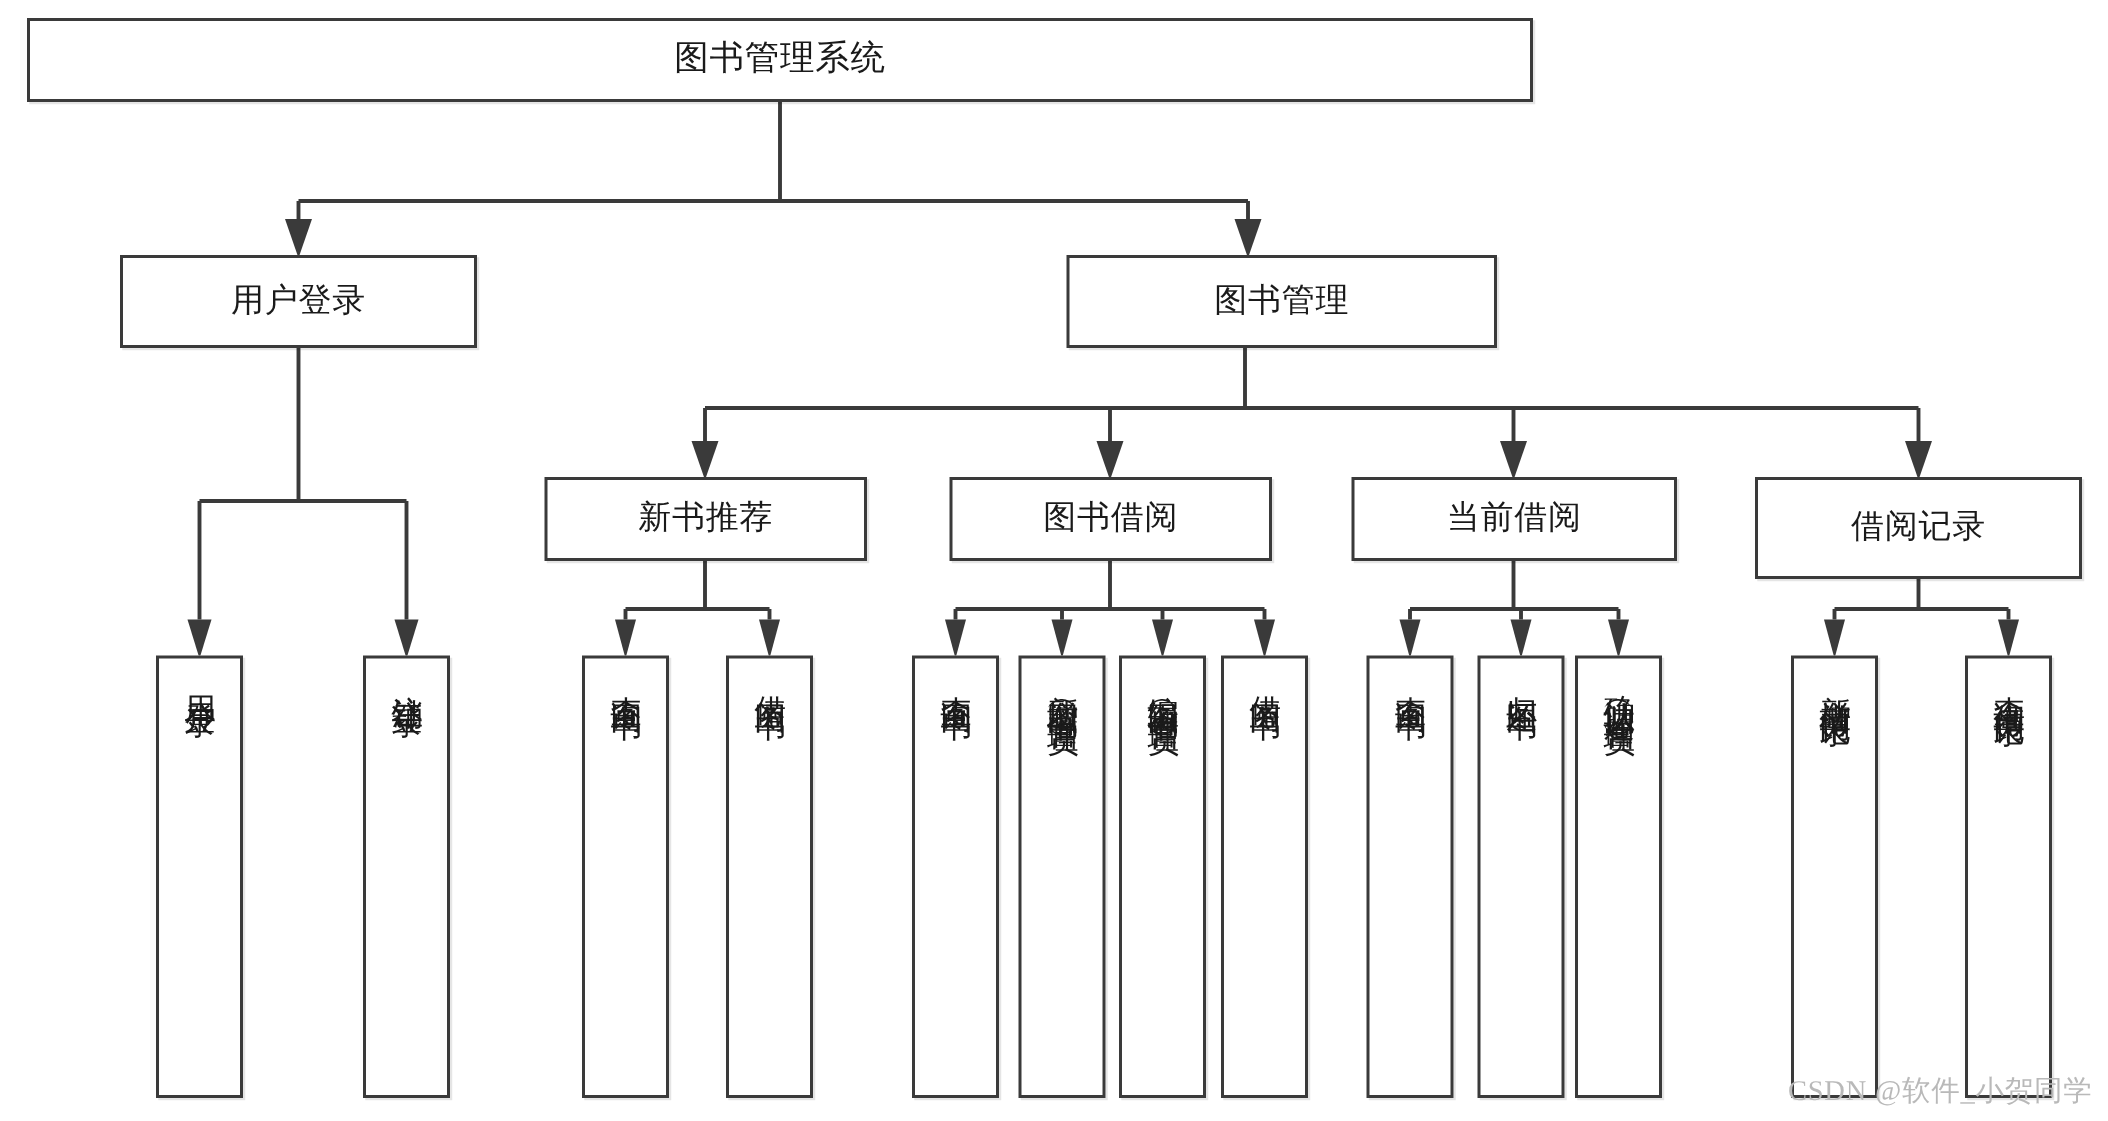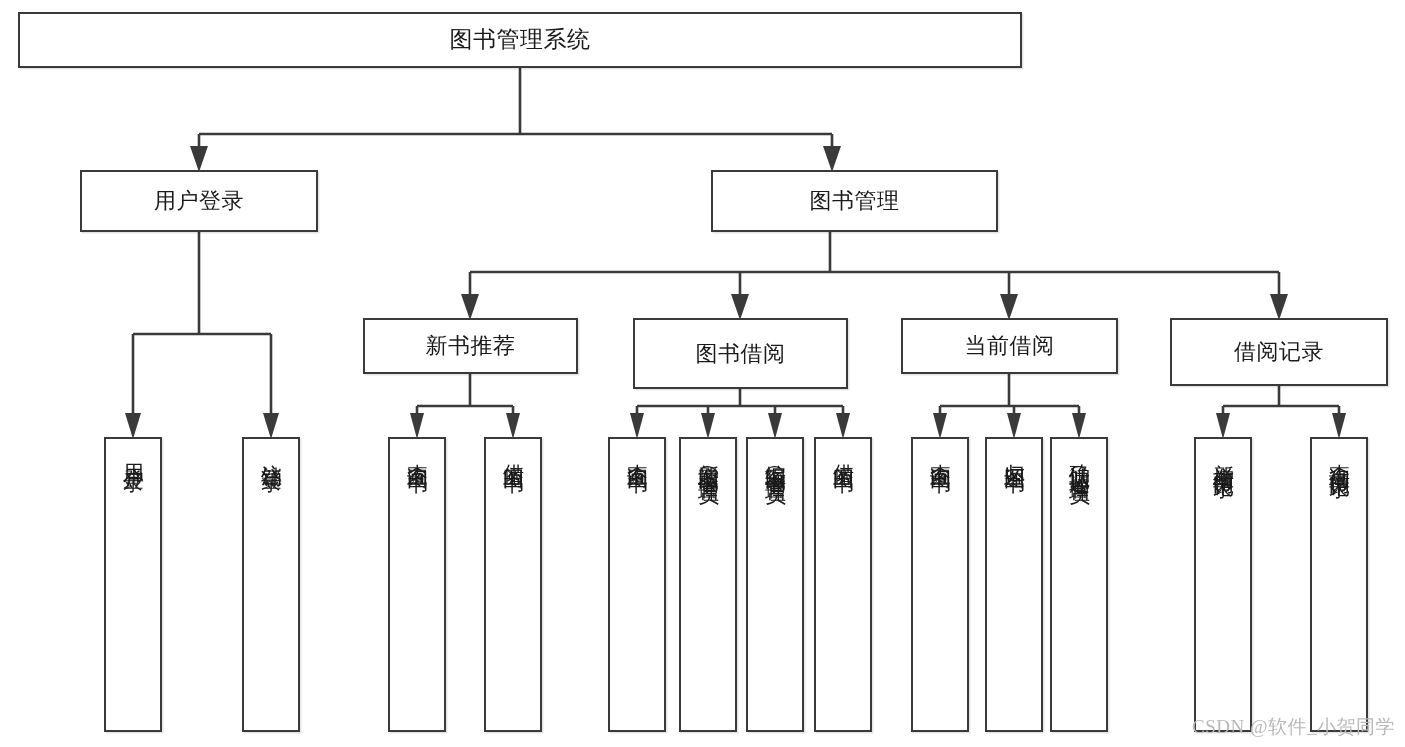--- a/index.html
+++ b/index.html
@@ -161,21 +161,21 @@
   <div class="node horiz" style="left:80px; top:170px; width:238px; height:62px;">
     <span class="lbl">用户登录</span>
   </div>
   <div class="node horiz" style="left:711px; top:170px; width:287px; height:62px;">
     <span class="lbl">图书管理</span>
   </div>
 
   <div class="node horiz" style="left:363px; top:318px; width:215px; height:56px;">
     <span class="lbl">新书推荐</span>
   </div>
-  <div class="node horiz" style="left:633px; top:318px; width:215px; height:71px;">
+  <div class="node horiz" style="left:633px; top:318px; width:215px; height:56px;">
     <span class="lbl">图书借阅</span>
   </div>
   <div class="node horiz" style="left:901px; top:318px; width:217px; height:56px;">
     <span class="lbl">当前借阅</span>
   </div>
   <div class="node horiz" style="left:1170px; top:318px; width:218px; height:68px;">
     <span class="lbl">借阅记录</span>
   </div>
 
   <div class="node vert" style="left:104px; top:437px; width:58px; height:295px;">

